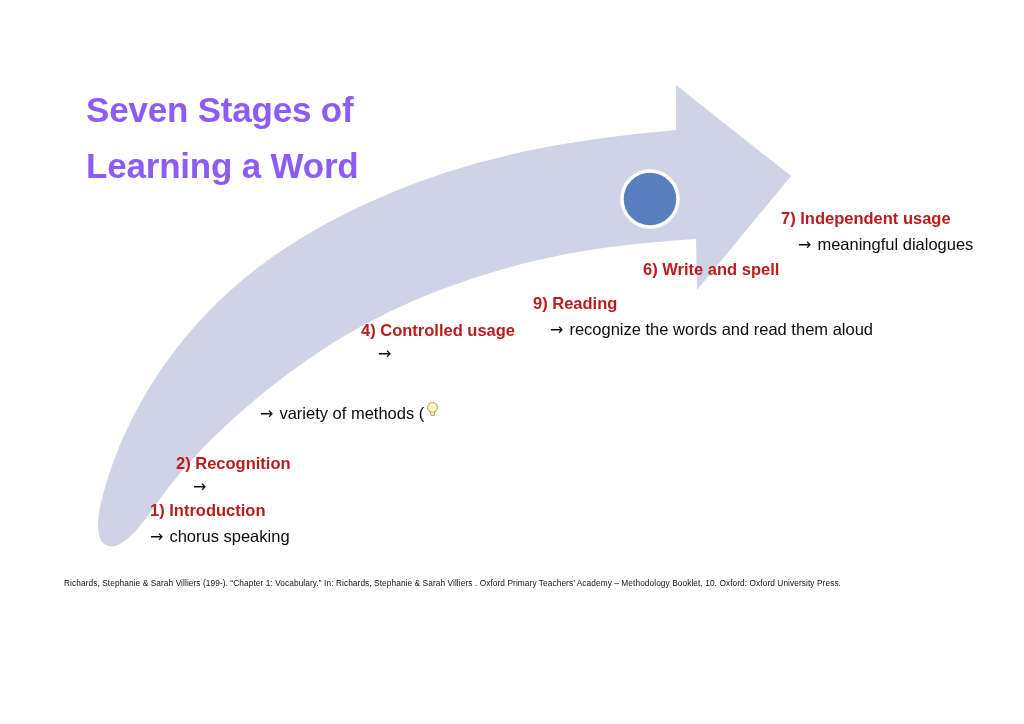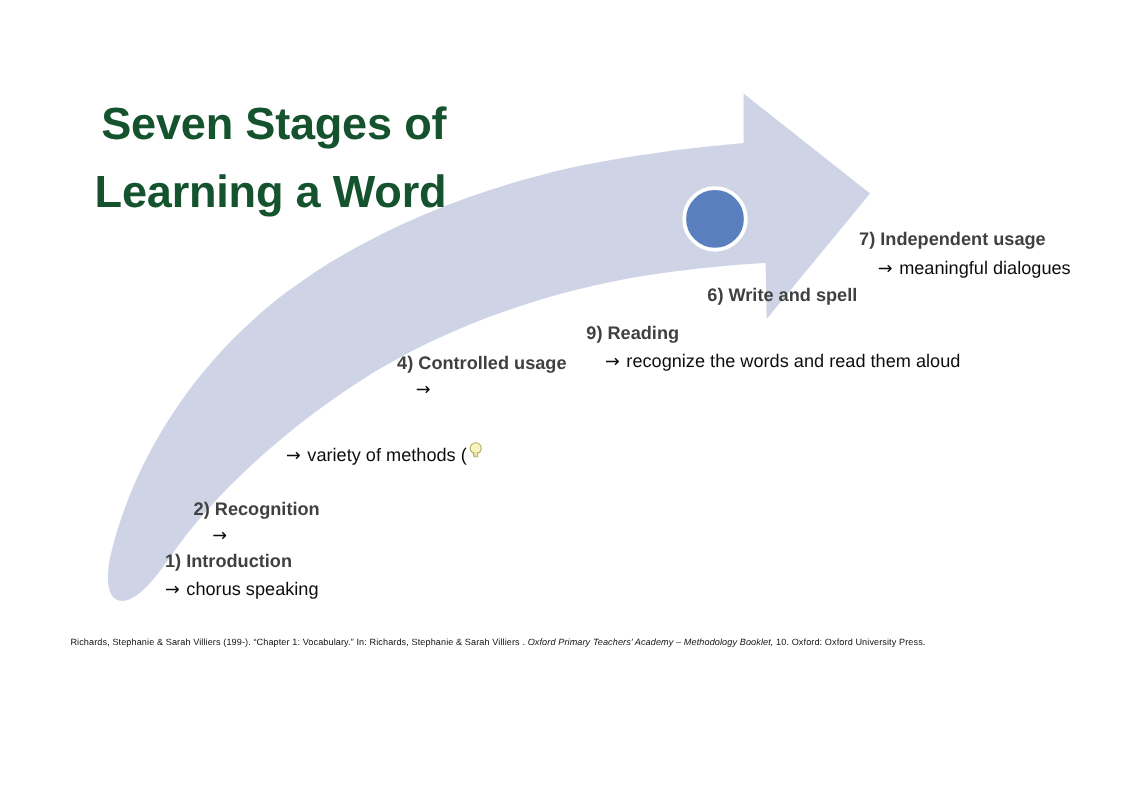--- a/index.html
+++ b/index.html
@@ -31,43 +31,42 @@
   }
 
   
   #title-block {
     position: absolute;
     left: 86px;
     top: 92px;
     z-index: 3;
   }
   #title-block .title-line {
-    font-size: 41px;
+    font-size: 35px;
     font-weight: bold;
-    color: #14532d;
+    color: #8b5cf6;
     letter-spacing: -0.2px;
     line-height: 1.0;
     margin: 0 0 21px 0;
     white-space: nowrap;
-    text-align: right;
   }
   #title-block .title-line.second {
     margin-bottom: 0;
   }
 
   
   .stage {
     position: absolute;
     z-index: 3;
     white-space: nowrap;
   }
   .stage .stage-title {
     font-size: 16.5px;
     font-weight: bold;
-    color: #404040;
+    color: #b91c1c;
     line-height: 1.22;
     margin: 0;
   }
   .stage .stage-detail {
     font-size: 16.5px;
     font-weight: normal;
     color: #0c0c0c;
     line-height: 1.22;
     margin: 6px 0 0 0;
     padding-left: 17px;
@@ -122,21 +121,20 @@
     left: 64px;
     top: 578px;
     z-index: 3;
     font-size: 8.3px;
     color: #111111;
     line-height: 1.3;
     letter-spacing: 0.01em;
     white-space: nowrap;
   }
   #citation .cite-italic {
-    font-style: italic;
   }
 </style>
 </head>
 <body>
 
 <div id="page">
 
   <svg id="arrow-layer" viewBox="0 0 1024 724">
 
     <path fill="#ced4e5" d="M 100 507

